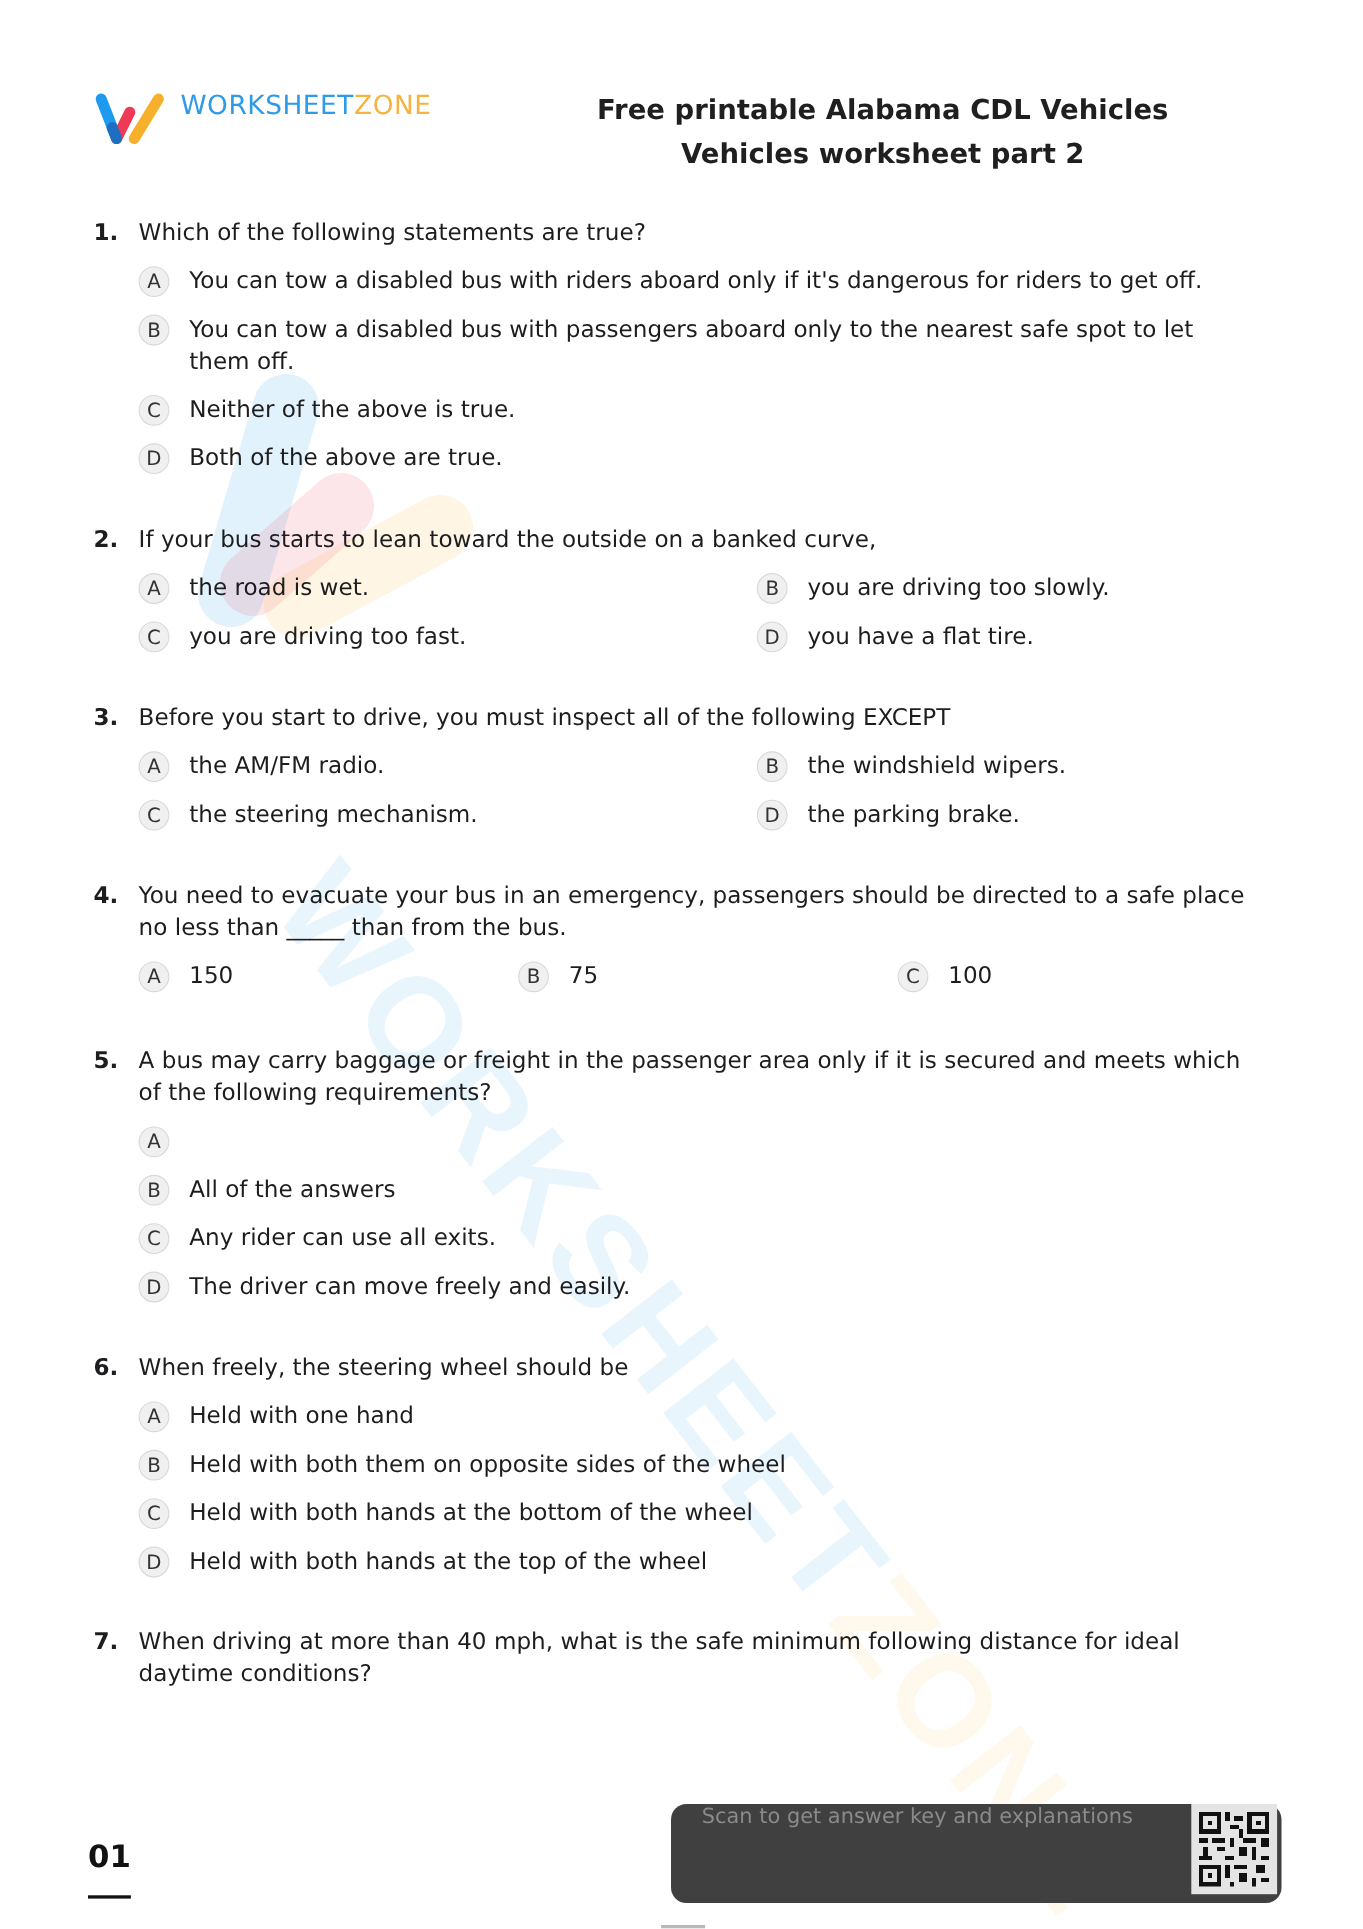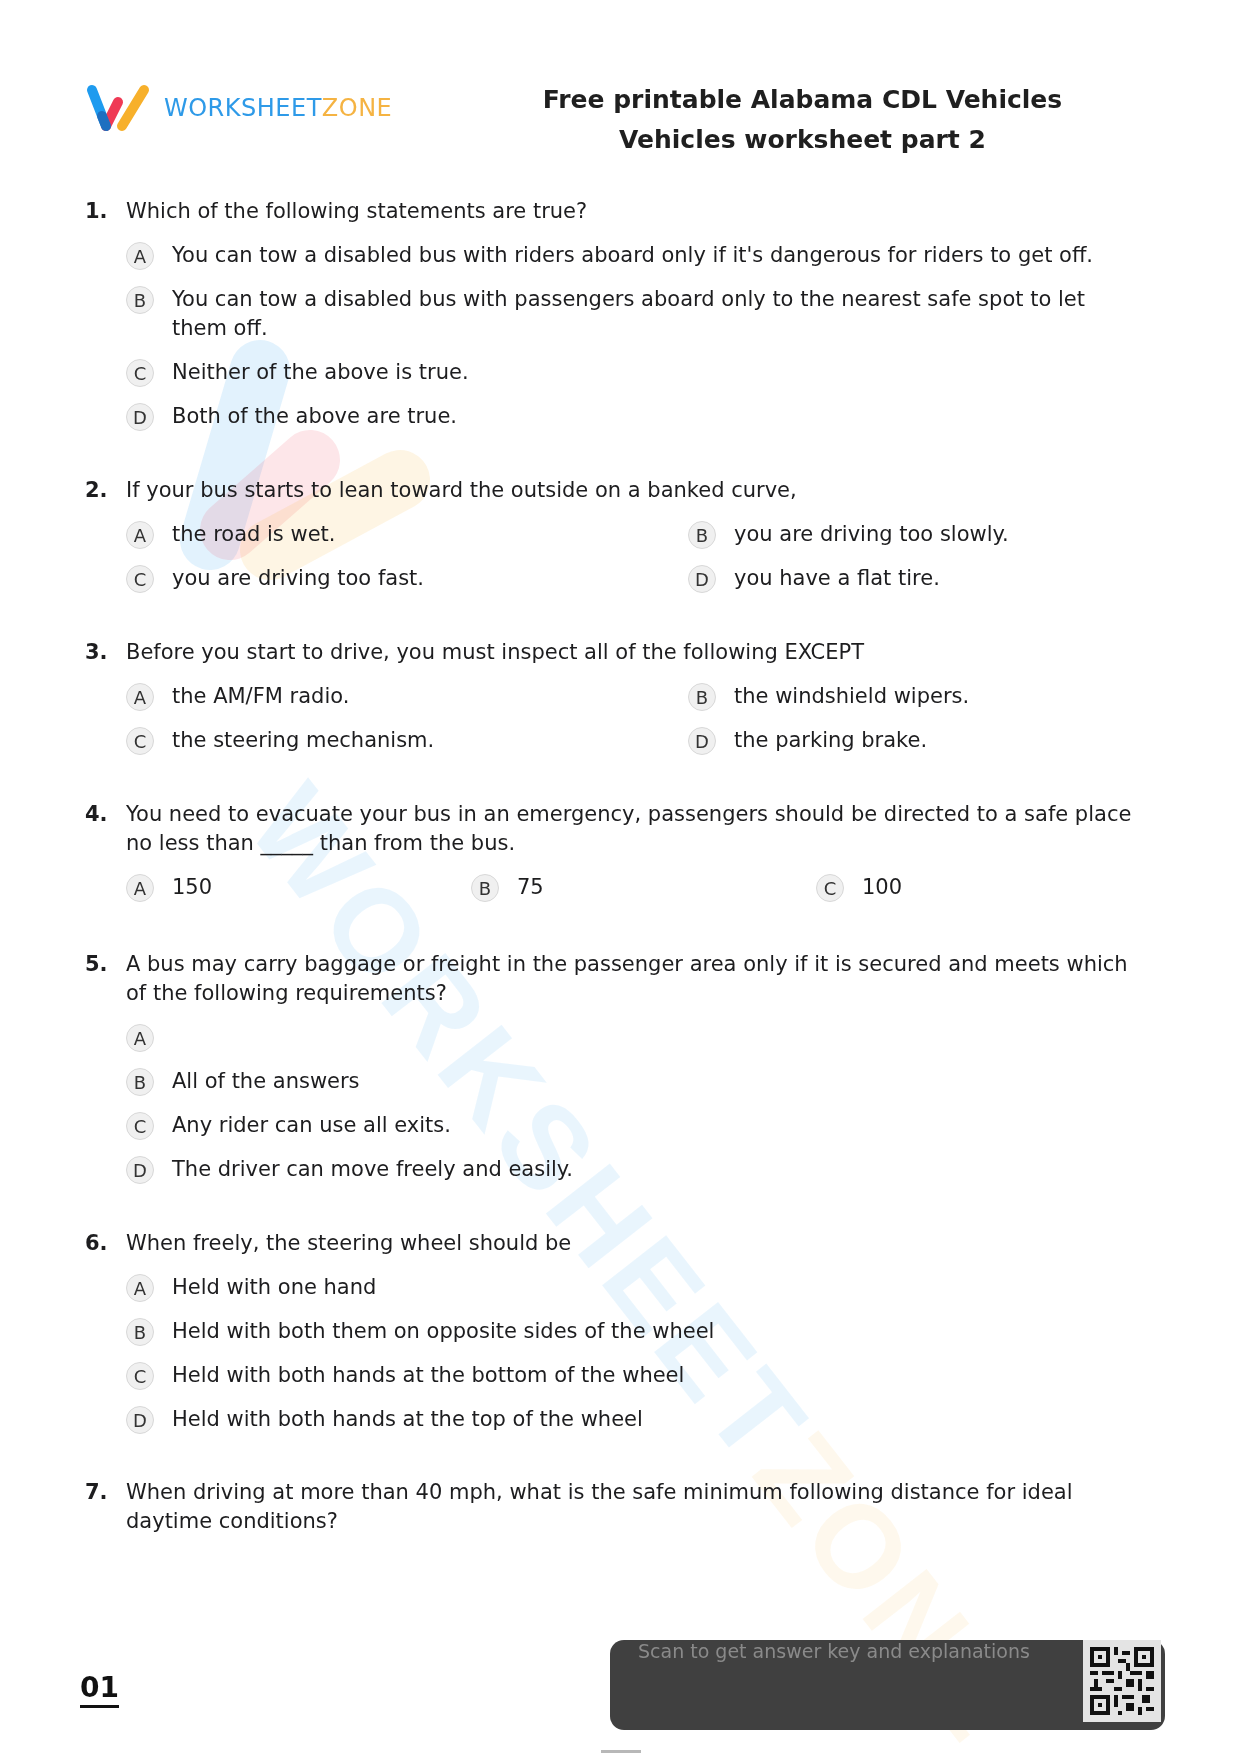--- a/index.html
+++ b/index.html
@@ -13,21 +13,21 @@
     .wm-logo { position: absolute; left: 180px; top: 330px; width: 300px; height: 260px; pointer-events: none; }
     .wm-text {
       position: absolute; left: 330px; top: 760px; transform: rotate(52deg); transform-origin: left top;
       font-family: "Liberation Sans", sans-serif; font-size: 118px; font-weight: 700; letter-spacing: 6px;
       white-space: nowrap; pointer-events: none; opacity: 0.09;
     }
     .wm-text .w1 { color: #1e9bef; }
     .wm-text .w2 { color: #f7b02b; opacity: 0.9; }
 
     
-    .logo { position: absolute; left: 84px; top: 82px; display: flex; align-items: center; }
+    .logo { position: absolute; left: 84px; top: 82px; display: flex; }
     .logo svg { width: 68px; height: 52px; }
     .logo-text { margin-left: 12px; font-family: "DejaVu Sans", sans-serif; font-size: 24px; letter-spacing: 0.5px; }
     .logo-text .a { color: #2e9ae8; }
     .logo-text .b { color: #f5b342; }
     .title {
       position: absolute; left: 520px; top: 80px; width: 565px; text-align: center;
       font-family: "DejaVu Sans", sans-serif; font-weight: 700; font-size: 25px; line-height: 40px; color: #1f1f1f;
     }
 
     
@@ -42,21 +42,21 @@
       background: #f0f0f0; border: 1px solid #d8d8d8;
       display: flex; align-items: center; justify-content: center;
       font-size: 18px; color: #333; margin-right: 18px; box-sizing: border-box; margin-top: 1px;
     }
     .grid2 { display: grid; grid-template-columns: 562px 480px; }
     .grid3 { display: grid; grid-template-columns: 345px 345px 345px; }
 
     
     .pagenum {
       position: absolute; left: 80px; top: 1672px; font-family: "DejaVu Sans", sans-serif;
-      font-weight: 700; font-size: 28px; border-bottom: 3px solid #111; line-height: 32px; padding-bottom: 1px; color:#111;
+      font-weight: 700; font-size: 28px; border-bottom: 3px solid #111; line-height: 32px; padding-bottom: 19px; color:#111;
     }
     .scan {
       position: absolute; left: 610px; top: 1640px; width: 555px; height: 90px;
       background: #404040; border-radius: 14px; display: flex; align-items: flex-start;
     }
     .scan-text { margin-left: 28px; font-size: 19px; color: #8a8a8a; flex: 1; }
     .qr { width: 78px; height: 82px; background: #e4e4e4; margin-right: 4px; display: flex; align-items: center; justify-content: center; }
     .bottom-mark { position: absolute; left: 601px; top: 1750px; width: 40px; height: 3px; background: #b8b8b8; }
   </style>
 </head>

